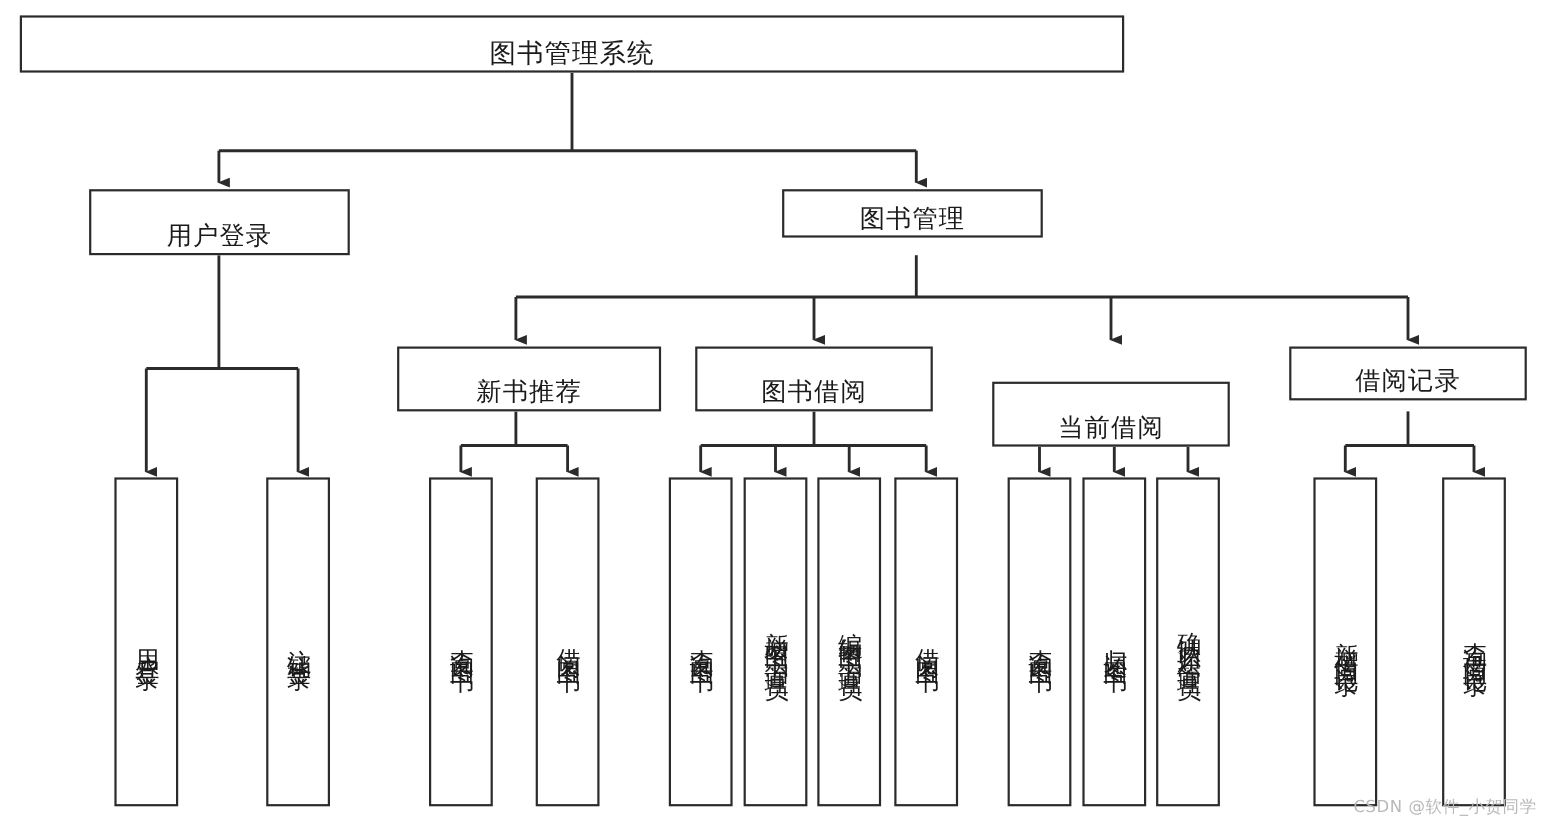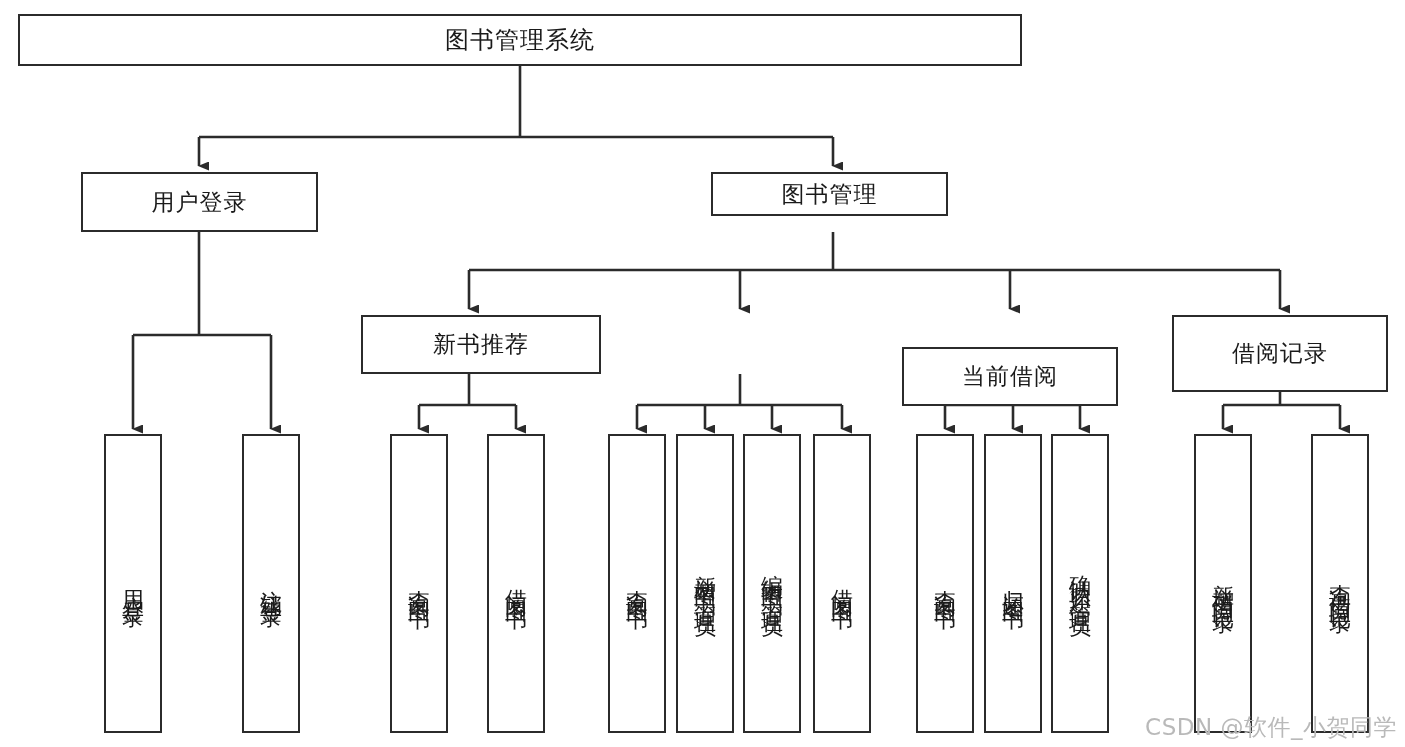--- a/index.html
+++ b/index.html
@@ -19,21 +19,21 @@
     position:absolute;left:0;top:0;
     width:1405px;height:747px;
     pointer-events:none;
   }
   .node{
     position:absolute;
     box-sizing:border-box;
     background:#ffffff;
     border:2px solid #2b2b2b;
     display:flex;
-    align-items:center;
+    align-items:flex-end;
     justify-content:center;
     color:#1a1a1a;
   }
   .node.h{
     
     font-size:23px;
     letter-spacing:1px;
   }
   .node.root{
     font-size:24px;
@@ -50,21 +50,21 @@
     text-orientation:upright;
     letter-spacing:6px;
     line-height:1;
     white-space:nowrap;
     display:block;
   }
   .watermark{
     position:absolute;
     right:8px;
     bottom:4px;
-    font-size:23px;
+    font-size:15px;
     color:#b9b9b9;
     white-space:nowrap;
     letter-spacing:0.5px;
     user-select:none;
   }
 </style>
 </head>
 <body>
 
 <div id="diagram">
@@ -127,24 +127,27 @@
   <div class="node h" style="left:81px;top:172px;width:237px;height:60px;">
     <span>用户登录</span>
   </div>
   <div class="node h" style="left:711px;top:172px;width:237px;height:44px;">
     <span>图书管理</span>
   </div>
 
   <div class="node h" style="left:361px;top:315px;width:240px;height:59px;">
     <span>新书推荐</span>
   </div>
+  <div class="node h" style="left:632px;top:315px;width:216px;height:59px;">
+    <span>图书借阅</span>
+  </div>
   <div class="node h" style="left:902px;top:315px;width:216px;height:59px;margin-top:32px;">
     <span>当前借阅</span>
   </div>
-  <div class="node h" style="left:1172px;top:315px;width:216px;height:77px;">
+  <div class="node h" style="left:1172px;top:315px;width:216px;height:49px;">
     <span>借阅记录</span>
   </div>
 
   <div class="node v" style="left:104px;top:434px;width:58px;height:299px;">
     <span class="vtext">用户登录</span>
   </div>
   <div class="node v" style="left:242px;top:434px;width:58px;height:299px;">
     <span class="vtext">注销登录</span>
   </div>
 

